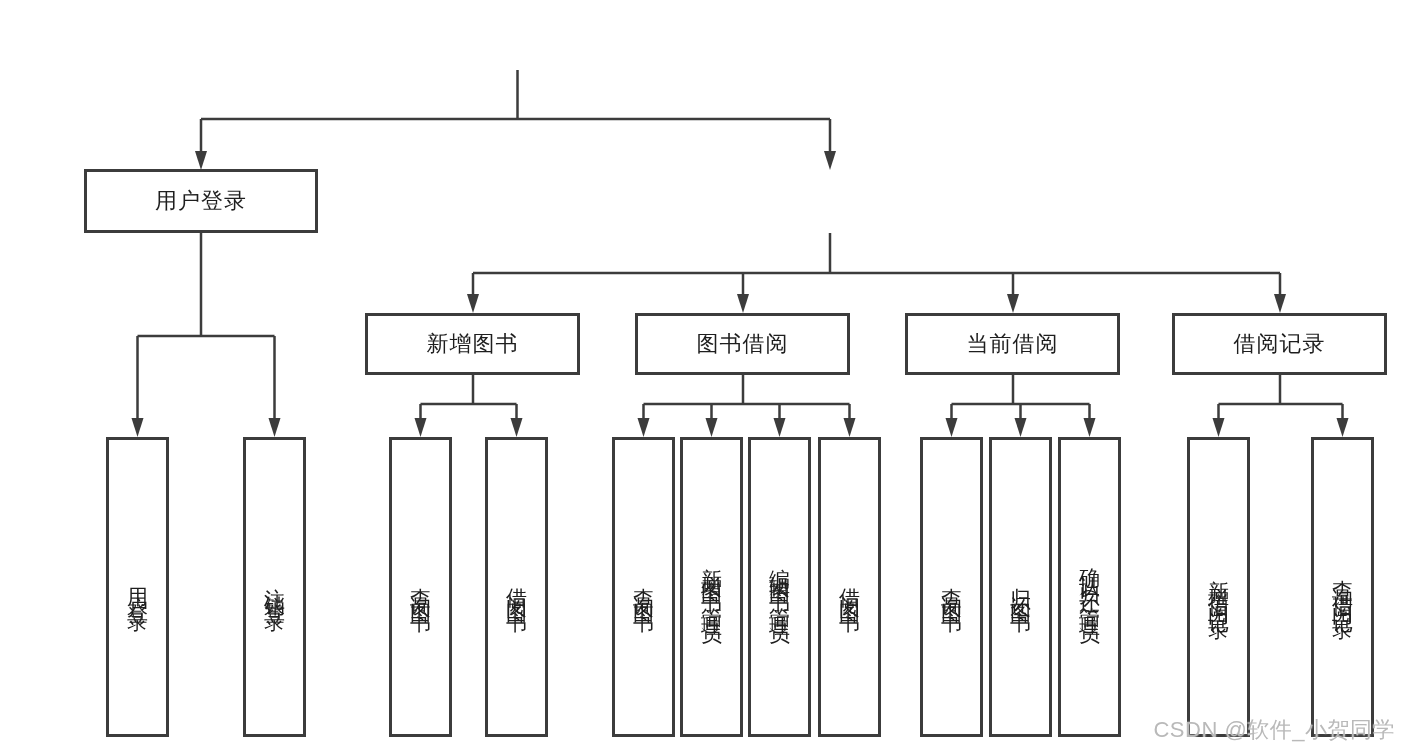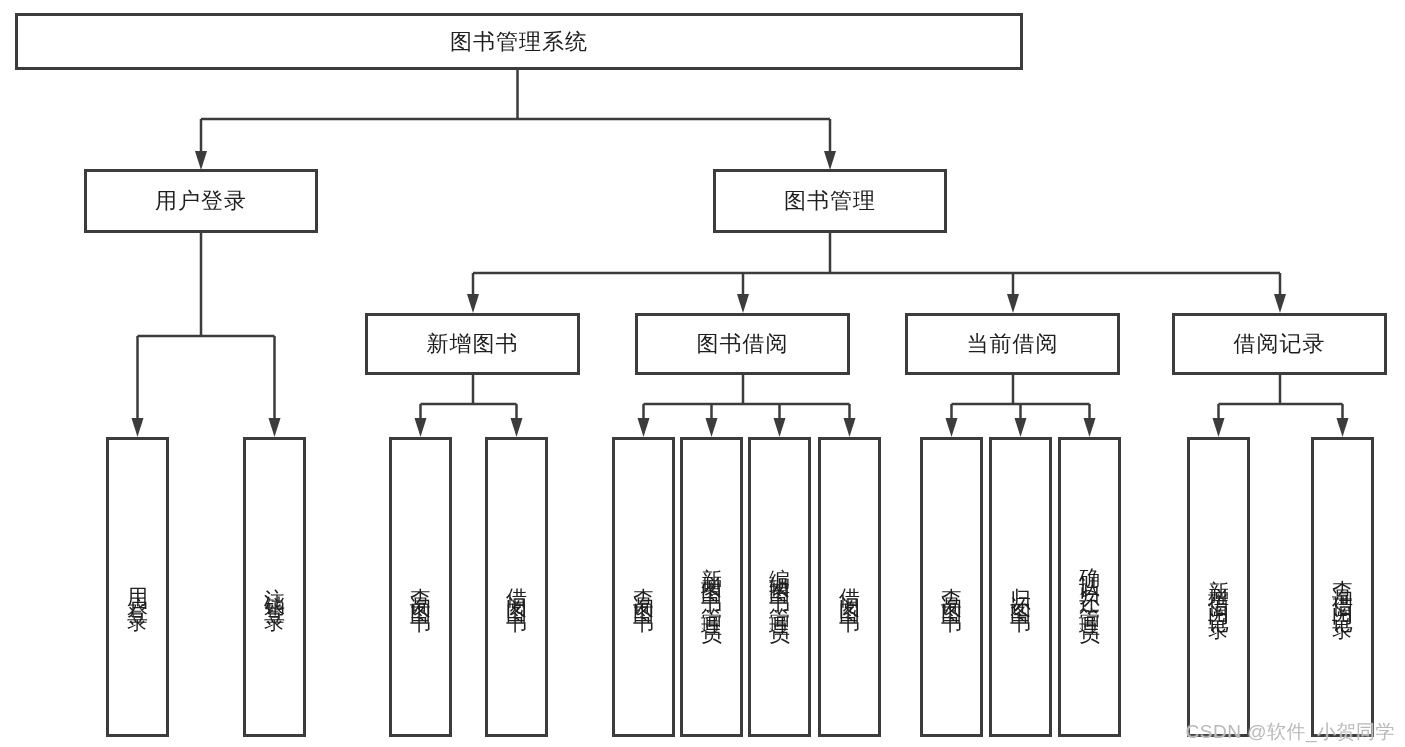--- a/index.html
+++ b/index.html
@@ -53,21 +53,21 @@
     writing-mode: vertical-rl;
     text-orientation: mixed;
     font-size: 21px;
     letter-spacing: 8px;
   }
   #watermark {
     position: absolute;
     right: 10px;
     bottom: 2px;
     z-index: 3;
-    font-size: 19px;
+    font-size: 22px;
     color: #b9b9b9;
     letter-spacing: 0.5px;
     text-shadow: 0 0 2px rgba(255,255,255,0.9);
     white-space: nowrap;
     margin-top: 32px;
   }
 </style>
 </head>
 <body>
 
@@ -106,29 +106,23 @@
       <path d="M773.5 418 L785.5 418 L779.5 437 Z"></path>
       <path d="M843.5 418 L855.5 418 L849.5 437 Z"></path>
       <path d="M945.5 418 L957.5 418 L951.5 437 Z"></path>
       <path d="M1014.5 418 L1026.5 418 L1020.5 437 Z"></path>
       <path d="M1083.5 418 L1095.5 418 L1089.5 437 Z"></path>
       <path d="M1212.5 418 L1224.5 418 L1218.5 437 Z"></path>
       <path d="M1336.5 418 L1348.5 418 L1342.5 437 Z"></path>
     </g>
   </svg>
 
-  <div class="node h-node root-node">
-    <span class="lbl">图书管理系统</span>
-  </div>
 
   <div class="node h-node l2-node" style="left:84px">
     <span class="lbl">用户登录</span>
-  </div>
-  <div class="node h-node l2-node" style="left:713px">
-    <span class="lbl">图书管理</span>
   </div>
 
   <div class="node h-node l3-node" style="left:365px">
     <span class="lbl">新增图书</span>
   </div>
   <div class="node h-node l3-node" style="left:905px">
     <span class="lbl">当前借阅</span>
   </div>
   <div class="node h-node l3-node" style="left:635px">
     <span class="lbl">图书借阅</span>

